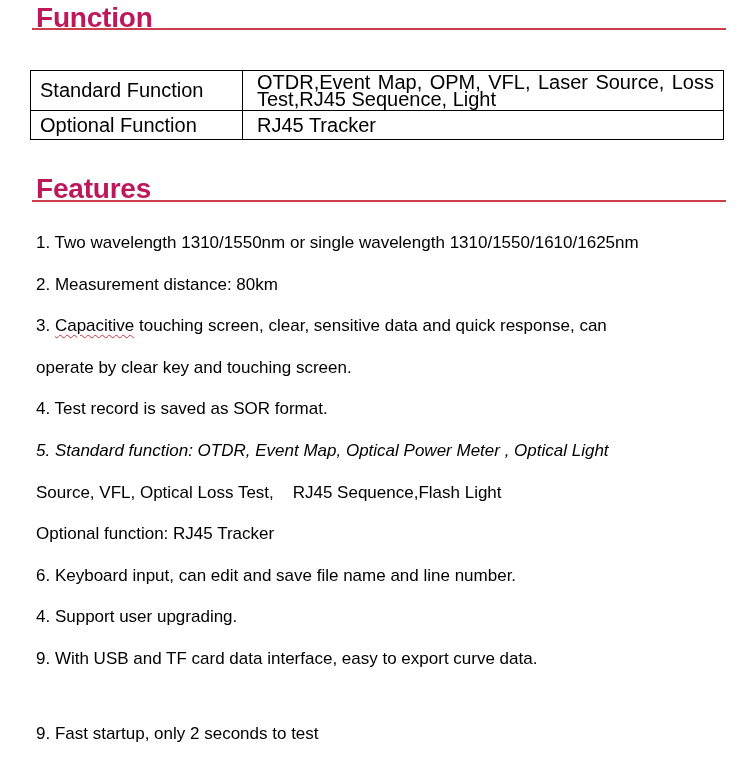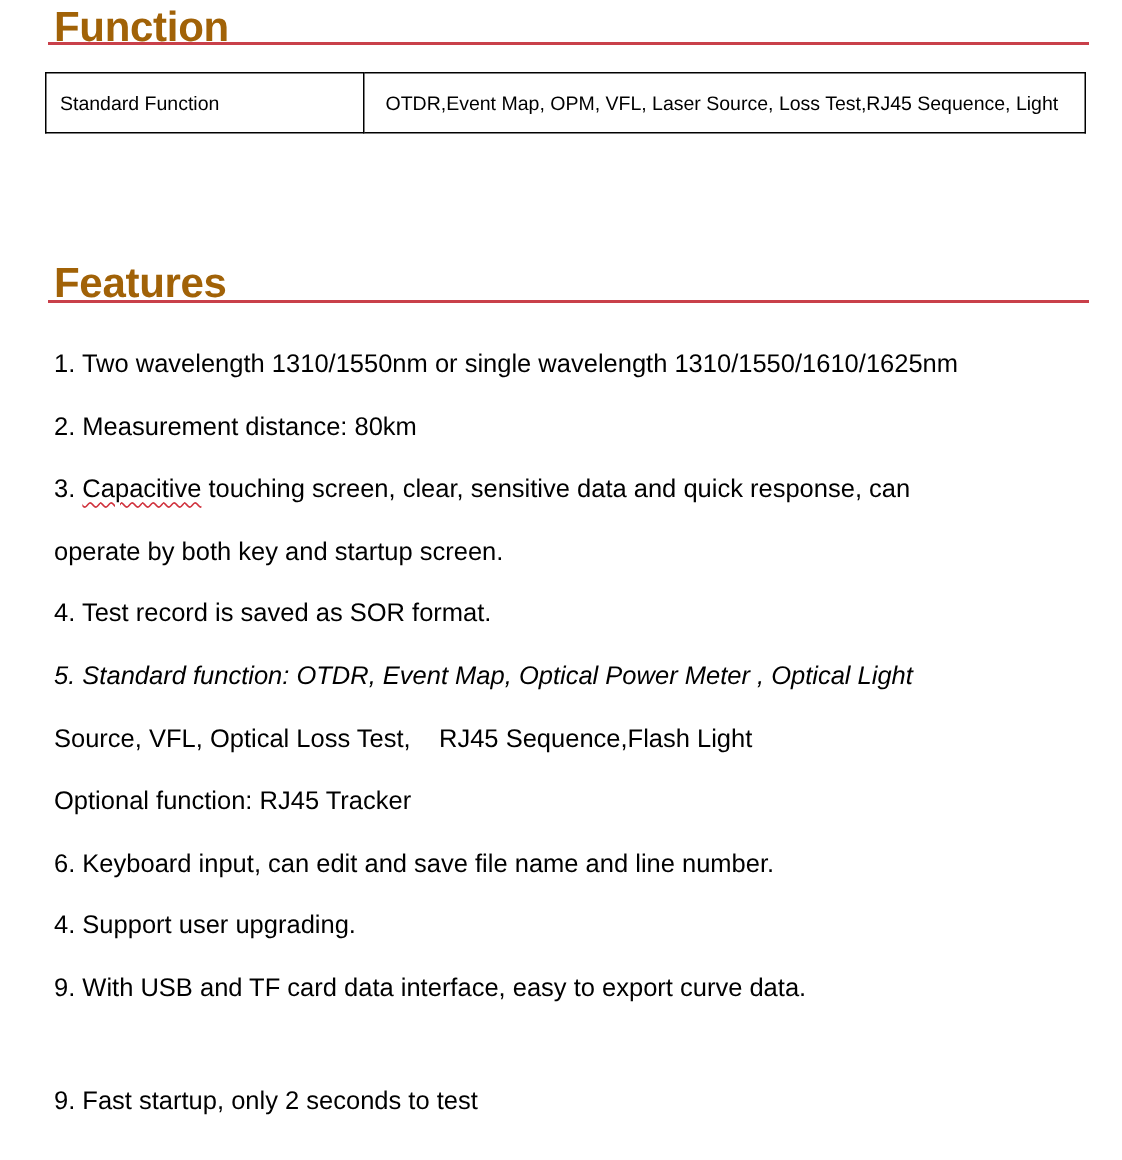--- a/index.html
+++ b/index.html
@@ -1,48 +1,52 @@
 <!DOCTYPE html>
 <html><head>
 <meta charset="utf-8">
 <style>
   html, body { margin:0; padding:0; background:#ffffff; }
   body { width:748px; height:773px; position:relative; overflow:hidden; font-family:"Liberation Sans", sans-serif; color:#000; }
-  .heading { position:absolute; left:36px; font-weight:bold; font-size:28px; color:#a16207; letter-spacing:-0.2px; line-height:1; }
+  .heading { position:absolute; left:36px; font-weight:bold; font-size:28px; color:#be185d; letter-spacing:-0.2px; line-height:1; }
   .rule { position:absolute; left:32px; height:2px; background:#c9404a; }
-  table { position:absolute; left:30px; top:48px; width:694px; border-collapse:collapse; font-size:13px; line-height:17px; }
+  table { position:absolute; left:30px; top:70px; width:694px; border-collapse:collapse; font-size:20px; line-height:17px; }
   td { border:1px solid #000; padding:1px 9px; vertical-align:middle; }
   td.c1 { width:193px; height:37px; }
   td.c2 { text-align:justify; text-align-last:left;padding-left:14px; }
   tr.r2 td { height:26px; }
   .feat { position:absolute; left:36px; font-size:17px; line-height:20px; white-space:nowrap; }
   .squiggle { text-decoration: underline wavy #d0323d; text-decoration-thickness:1px; text-underline-offset:3px;margin-top:25px; }
 </style>
 </head>
 <body>
 
 <div class="heading" style="top:4px;">Function</div>
 <div class="rule" style="top:28px; width:694px;"></div>
 
 <table>
   <tbody>
       <tr class="r1">
     <td class="c1">Standard Function</td>
     <td class="c2">OTDR,Event Map, OPM, VFL, Laser Source, Loss Test,RJ45 Sequence, Light</td>
   </tr>
+  <tr class="r2">
+    <td class="c1" style="height:26px;">Optional Function</td>
+    <td class="c2">RJ45 Tracker</td>
+  </tr>
 </tbody>
   </table>
 
 <div class="heading" style="top:175px;">Features</div>
 <div class="rule" style="top:200px; width:694px;"></div>
 
 <div class="feat" style="top:233px;">1. Two wavelength 1310/1550nm or single wavelength 1310/1550/1610/1625nm</div>
 <div class="feat" style="top:275px;">2. Measurement distance: 80km</div>
 <div class="feat" style="top:316px;"><span>3. </span><span class="squiggle">Capacitive</span><span> touching screen, clear, sensitive data and quick response, can</span></div>
-<div class="feat" style="top:358px;">operate by both key and startup screen.</div>
+<div class="feat" style="top:358px;">operate by clear key and touching screen.</div>
 <div class="feat" style="top:399px;">4. Test record is saved as SOR format.</div>
 <div class="feat" style="top:441px;font-style:italic;">5. Standard function: OTDR, Event Map, Optical Power Meter , Optical Light</div>
 <div class="feat" style="top:483px; white-space:pre;">Source, VFL, Optical Loss Test,    RJ45 Sequence,Flash Light</div>
 <div class="feat" style="top:524px;">Optional function: RJ45 Tracker</div>
 <div class="feat" style="top:566px;">6. Keyboard input, can edit and save file name and line number.</div>
 <div class="feat" style="top:607px;">4. Support user upgrading.</div>
 <div class="feat" style="top:649px;">9. With USB and TF card data interface, easy to export curve data.</div>
 <div class="feat" style="top:724px;">9. Fast startup, only 2 seconds to test</div>
 
 </body></html>

